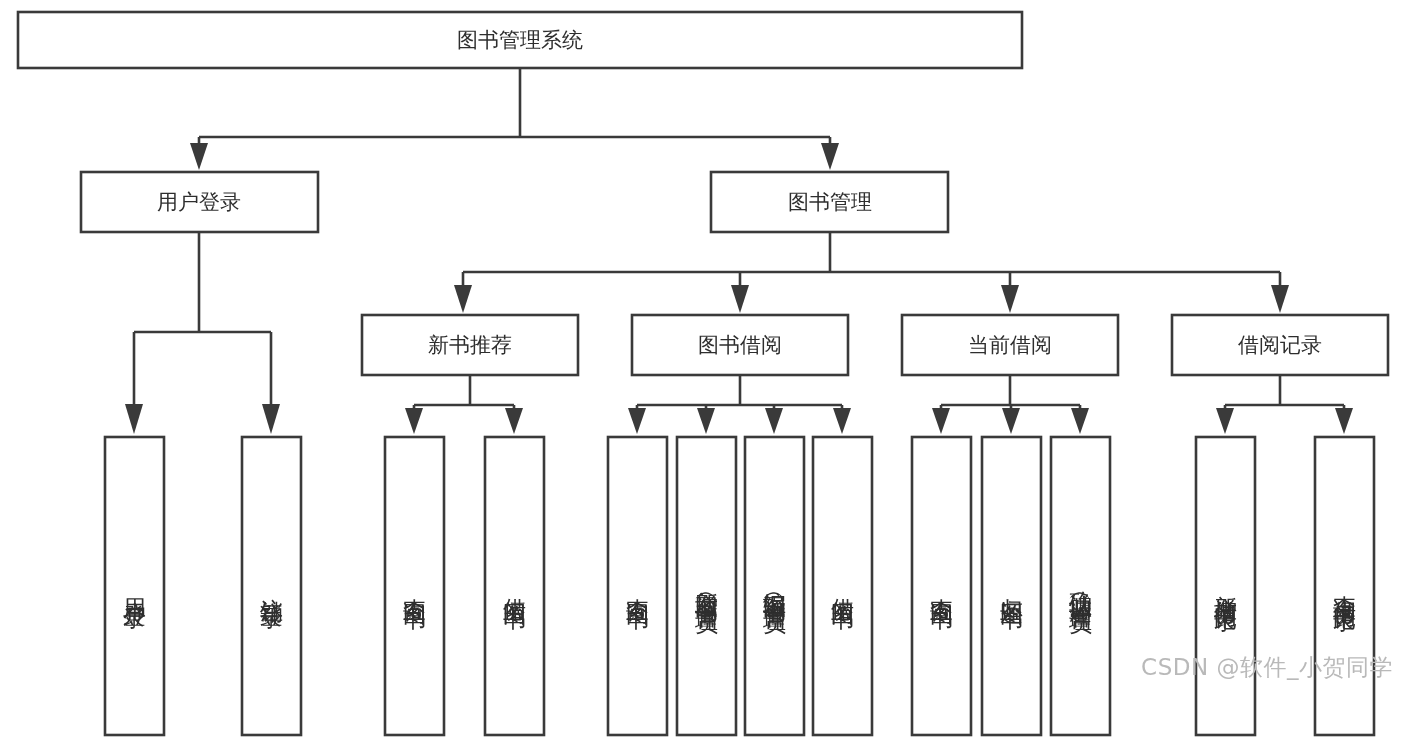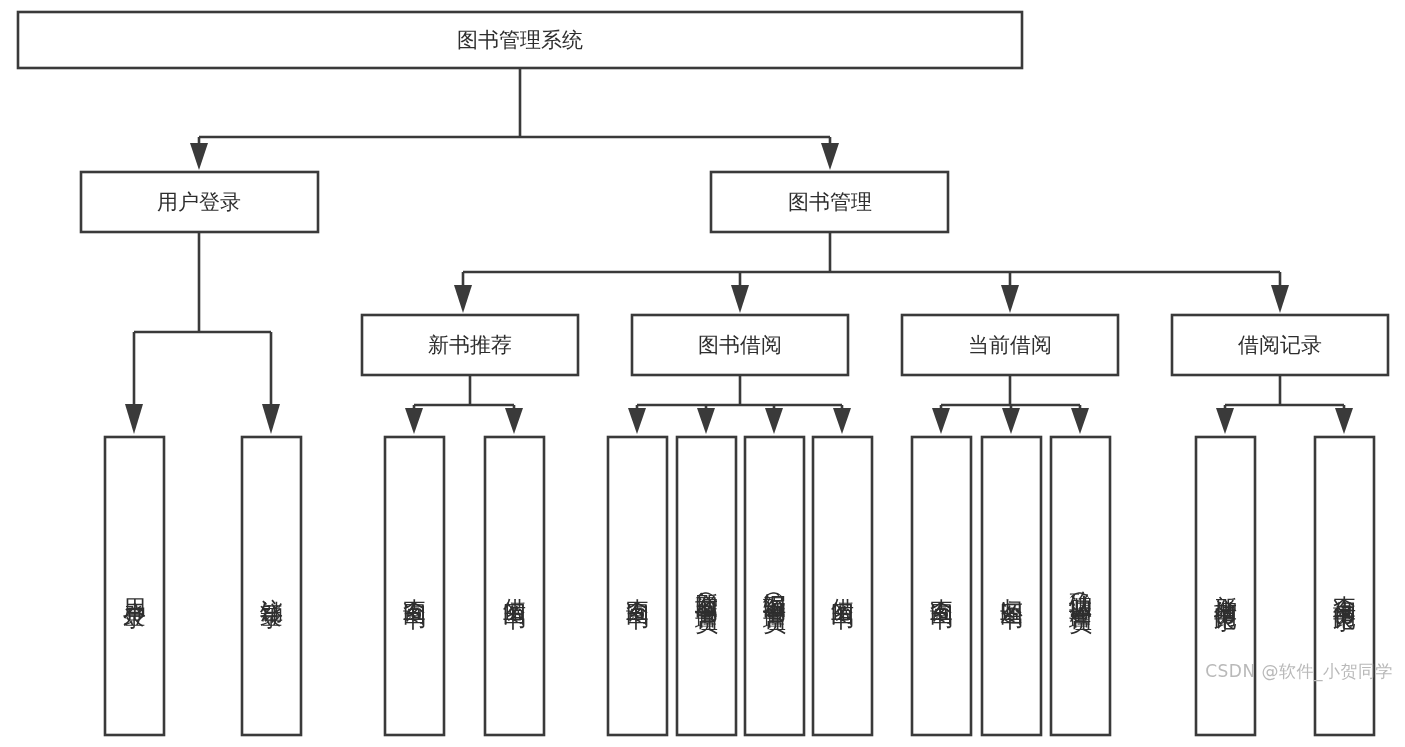--- a/index.html
+++ b/index.html
@@ -71,21 +71,21 @@
     letter-spacing: 3px;
     color: #2e2e2e;
     white-space: nowrap;
     text-align: center;
   }
   .watermark {
     position: absolute;
     right: 12px;
     bottom: 4px;
     font-family: "DejaVu Sans", "Liberation Sans", sans-serif;
-    font-size: 17px;
+    font-size: 23px;
     color: #b9b9b9;
     letter-spacing: 0.5px;
     white-space: nowrap;
     user-select: none;
   }
 </style>
 </head>
 <body>
 
 <div id="diagram-root">

